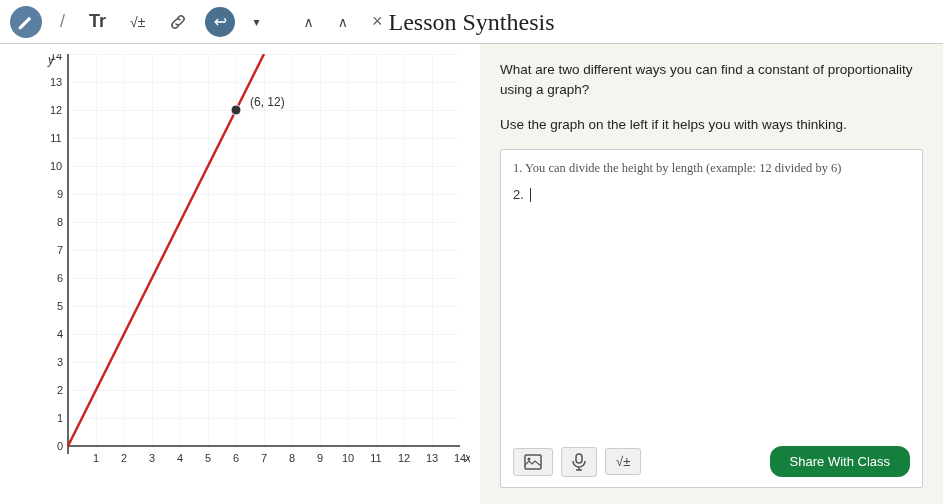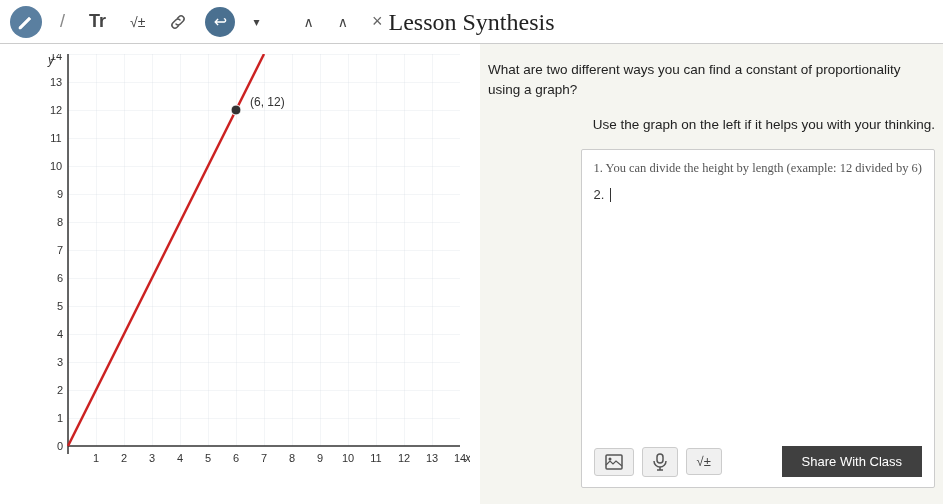--- a/index.html
+++ b/index.html
@@ -58,25 +58,24 @@
     .graph-area {
       flex: 0 0 480px;
       background: #fff;
       position: relative;
       padding: 10px 10px 20px 40px;
     }
 
     
     .lesson-area {
       flex: 1;
-      padding: 16px 8px;
+      padding: 16px 20px;
       background: #f5f5f0;
       display: flex;
       flex-direction: column;
-      align-items: flex-end;
     }
 
     .lesson-question {
       font-size: 13.5px;
       color: #222;
       line-height: 1.5;
       margin-bottom: 14px;
     }
 
     .lesson-instruction {
@@ -141,24 +140,24 @@
       padding: 5px 10px;
       cursor: pointer;
       font-size: 13px;
       color: #444;
       display: flex;
       align-items: center;
       justify-content: center;
     }
 
     .share-btn {
-      background: #404040;
+      background: #15803d;
       color: #fff;
       border: none;
-      border-radius: 0;
+      border-radius: 12px;
       padding: 8px 20px;
       cursor: pointer;
       font-size: 13px;
       margin-left: auto;
     }
 
     .page-title-wrapper {
       position: absolute;
       top: 0;
       left: 0;
@@ -254,21 +253,21 @@
       <line x1="28" y1="392" x2="224" y2="0" stroke="#cc2222" stroke-width="2.5"></line>
 
       <circle cx="196" cy="56" r="5" fill="#333" stroke="#fff" stroke-width="1"></circle>
 
       <text x="210" y="52" font-size="12" fill="#333">(6, 12)</text>
     </svg>
   </div>
 
   <div class="lesson-area">
     <p class="lesson-question">What are two different ways you can find a constant of proportionality using a graph?</p>
-    <p class="lesson-instruction">Use the graph on the left if it helps you with your thinking.</p>
+    <p class="lesson-instruction">Use the graph on the left if it helps you with ways thinking.</p>
 
     <div class="answer-box">
       <div class="answer-line1">1. You can divide the height by length (example: 12 divided by 6)</div>
       <div class="answer-line2">
         <span>2.</span>
         <span class="text-cursor"></span>
       </div>
       <div style="flex:1;"></div>
       <div class="answer-toolbar">
         <button class="ans-btn" title="Insert image">

